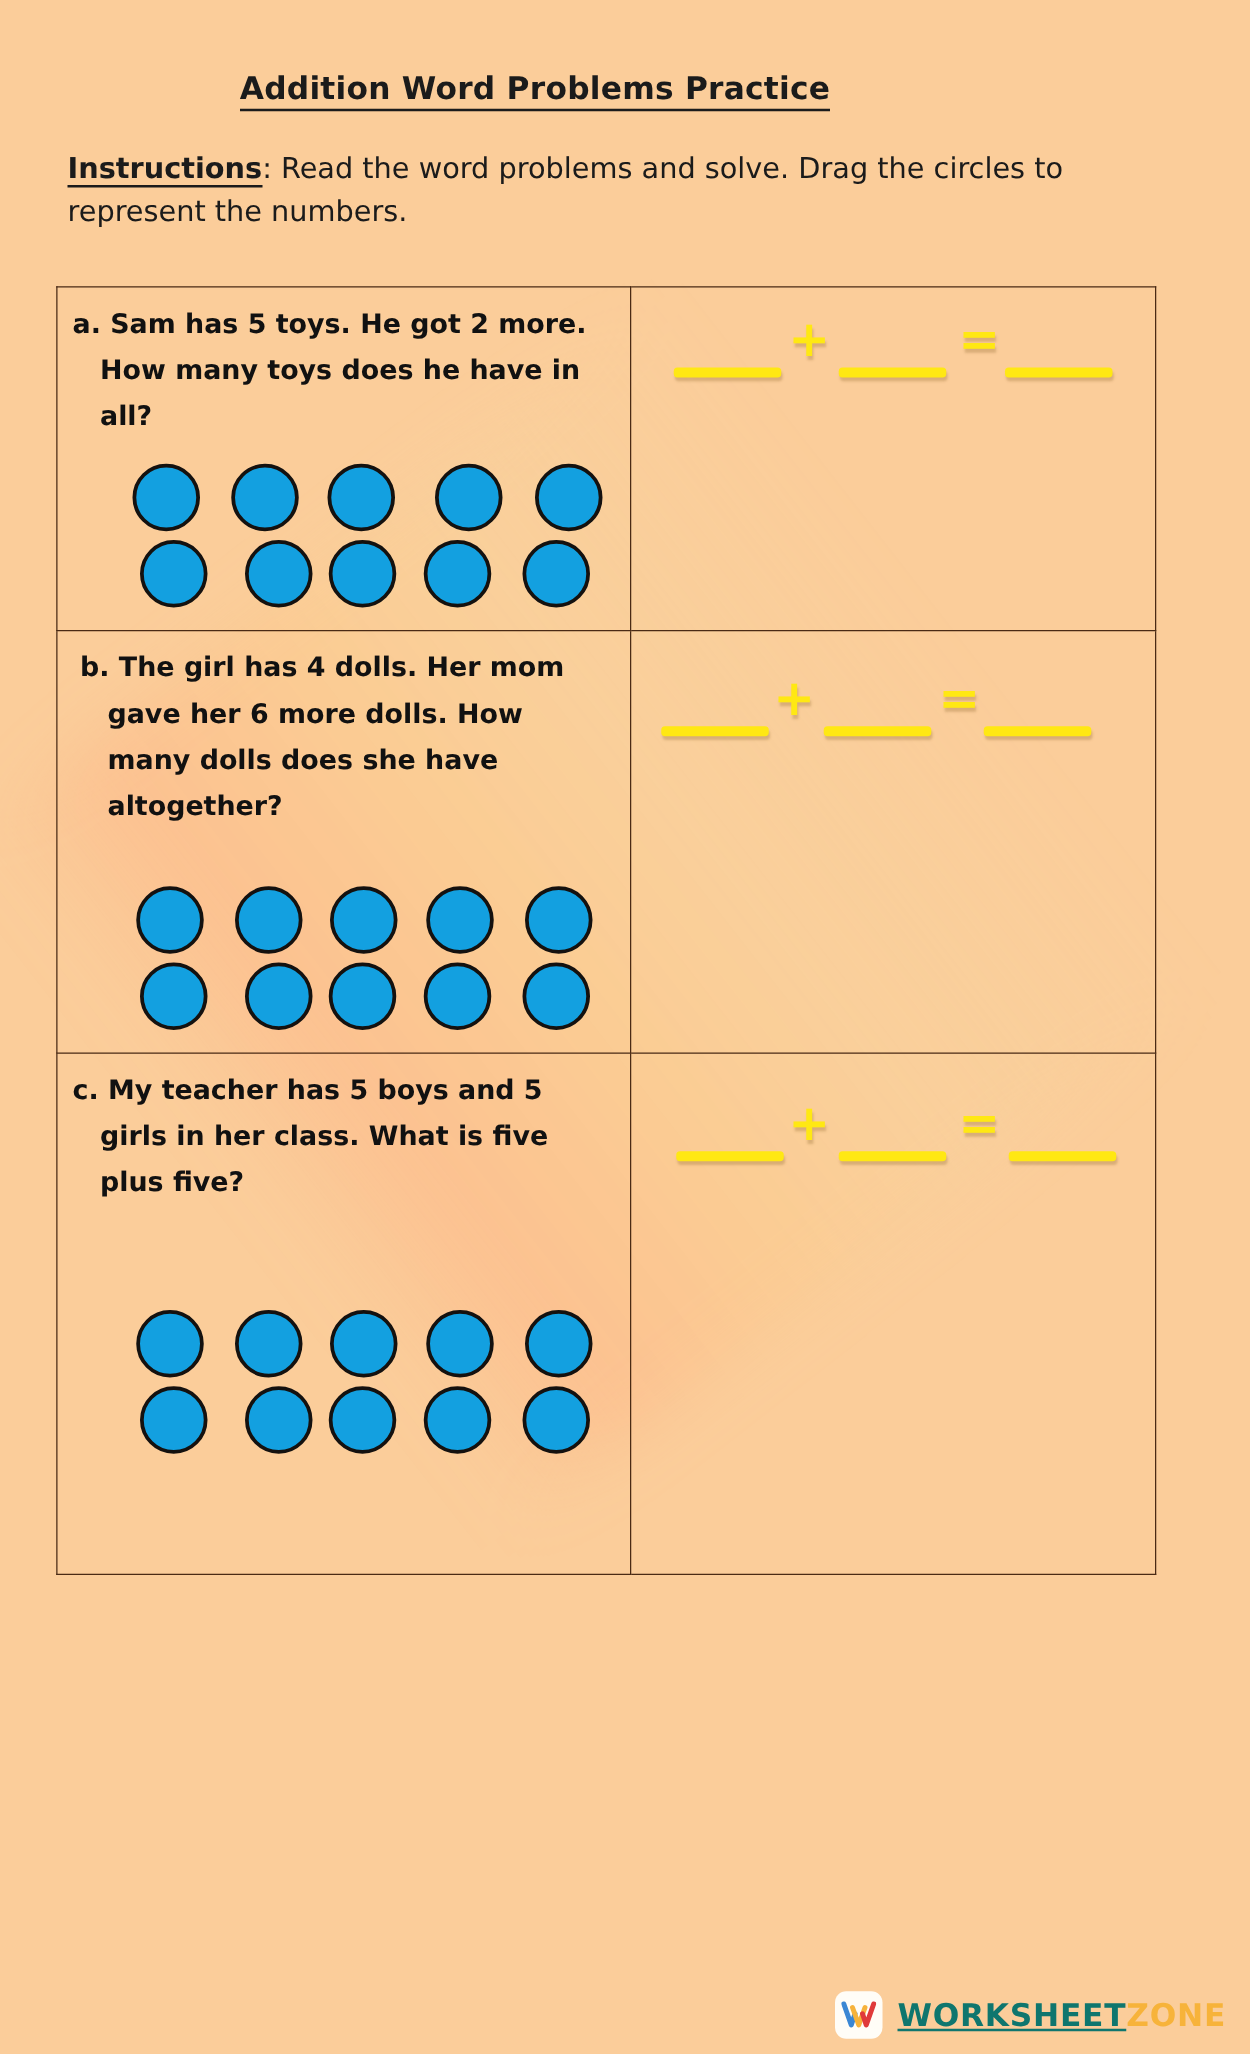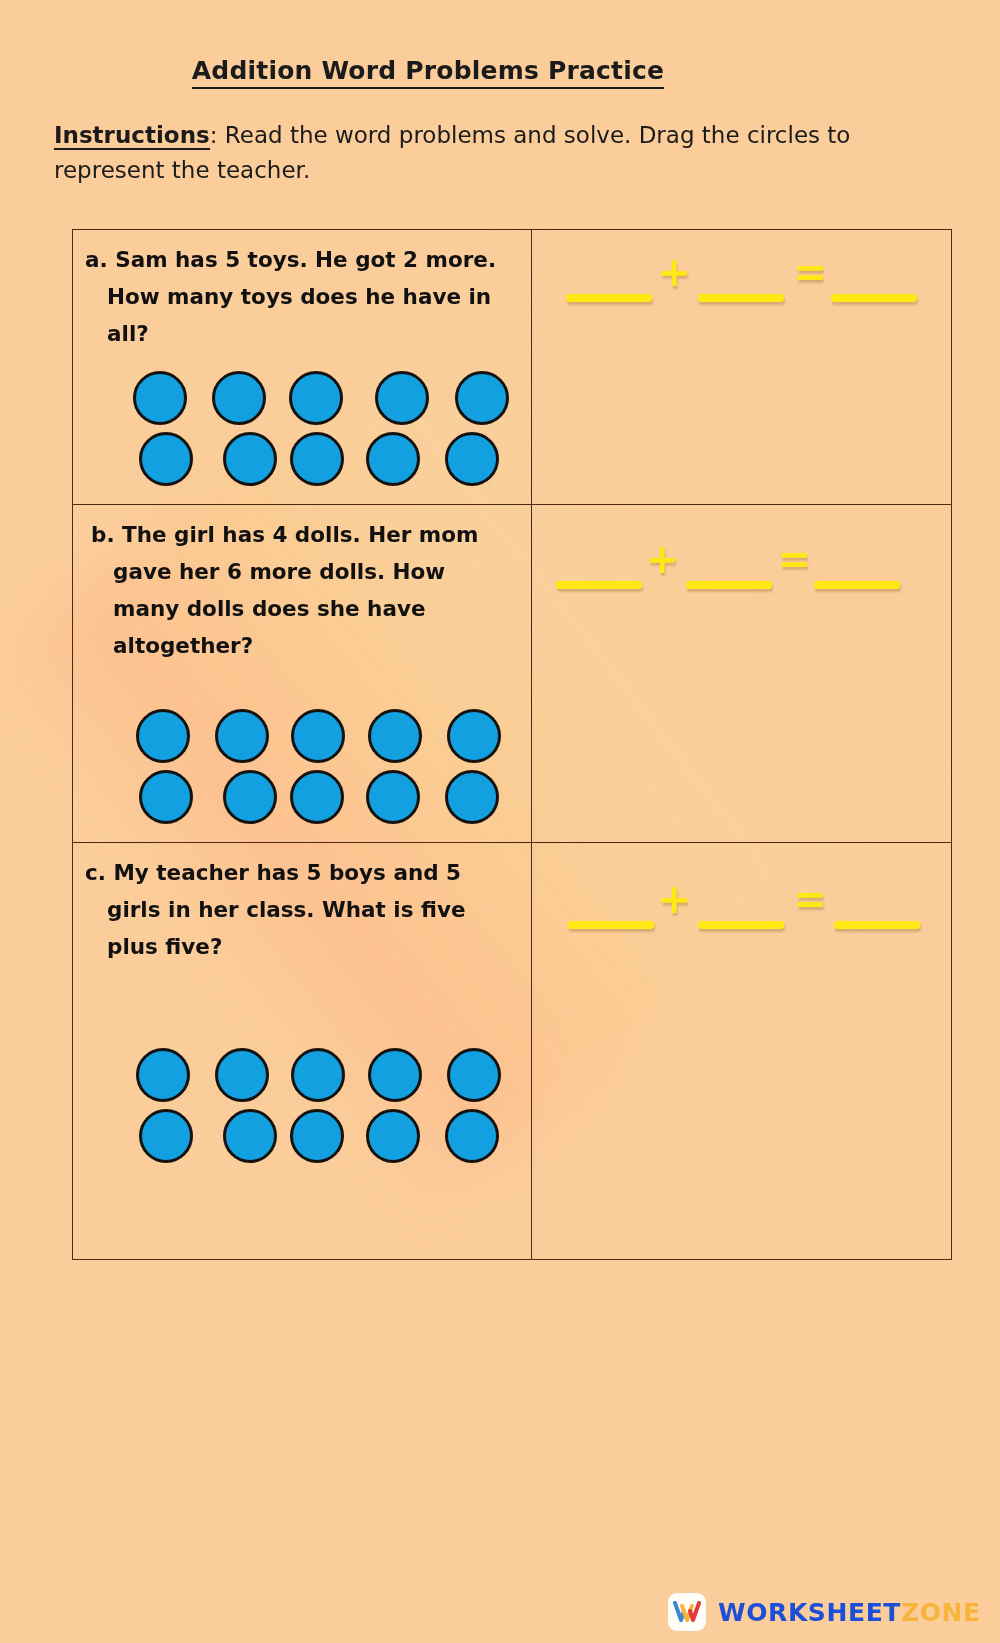--- a/index.html
+++ b/index.html
@@ -63,21 +63,21 @@
     z-index: 2;
   }
   .instructions b {
     font-weight: bold;
     border-bottom: 2px solid #1b1b1b;
   }
 
   
   .problem-table {
     position: absolute;
-    left: 72px;
+    left: 45px;
     top: 229px;
     width: 880px;
     border-collapse: collapse;
     z-index: 2;
   }
   .problem-table td {
     border: 1px solid #4a2a14;
     vertical-align: top;
     padding: 0;
   }
@@ -163,34 +163,34 @@
     display: flex;
     align-items: center;
     justify-content: center;
     margin-right: 12px;
   }
   .logo-text {
     font-size: 25px;
     font-weight: bold;
     letter-spacing: 0.6px;
   }
-  .logo-text .t1 { color: #1d4ed8; }
+  .logo-text .t1 { color: #0f766e; text-decoration: underline; }
   .logo-text .t2 { color: #f7b33a; }
 </style>
 </head>
 <body>
 
 <div class="watermark"></div>
 
 <div class="page-title">
   <span>Addition Word Problems Practice</span>
 </div>
 
 <div class="instructions">
-  <b>Instructions</b><span>: Read the word problems and solve. Drag the circles to represent the teacher.</span>
+  <b>Instructions</b><span>: Read the word problems and solve. Drag the circles to represent the numbers.</span>
 </div>
 
 <table class="problem-table">
   <tbody>
 
     <tr>
       <td class="col-prompt">
         <div class="prompt-text">
           <span>a.</span>
           <span>Sam has 5 toys. He got 2 more. How many toys does he have in all?</span>

